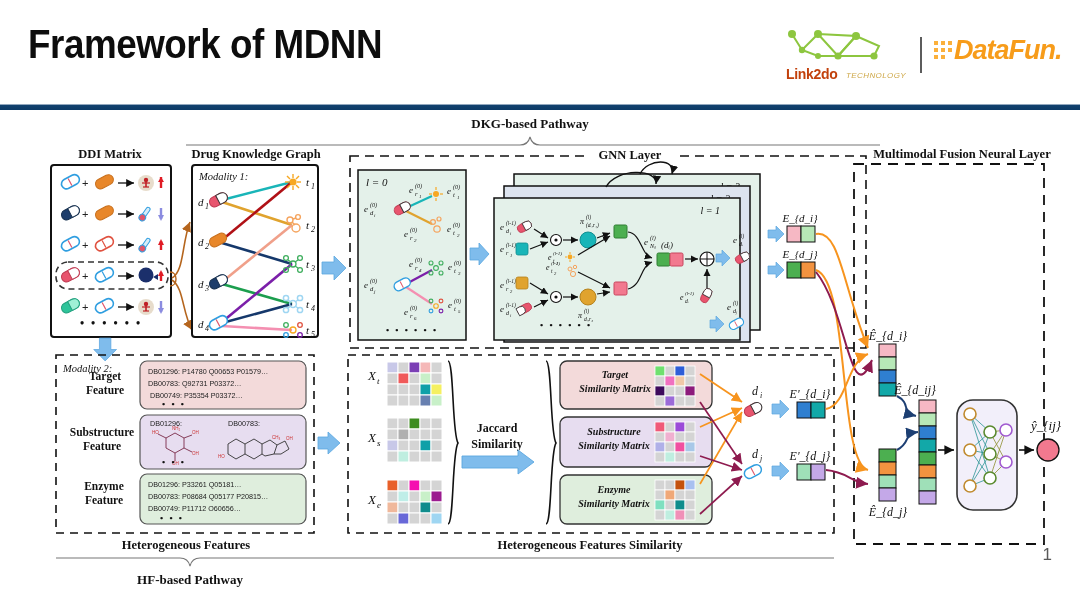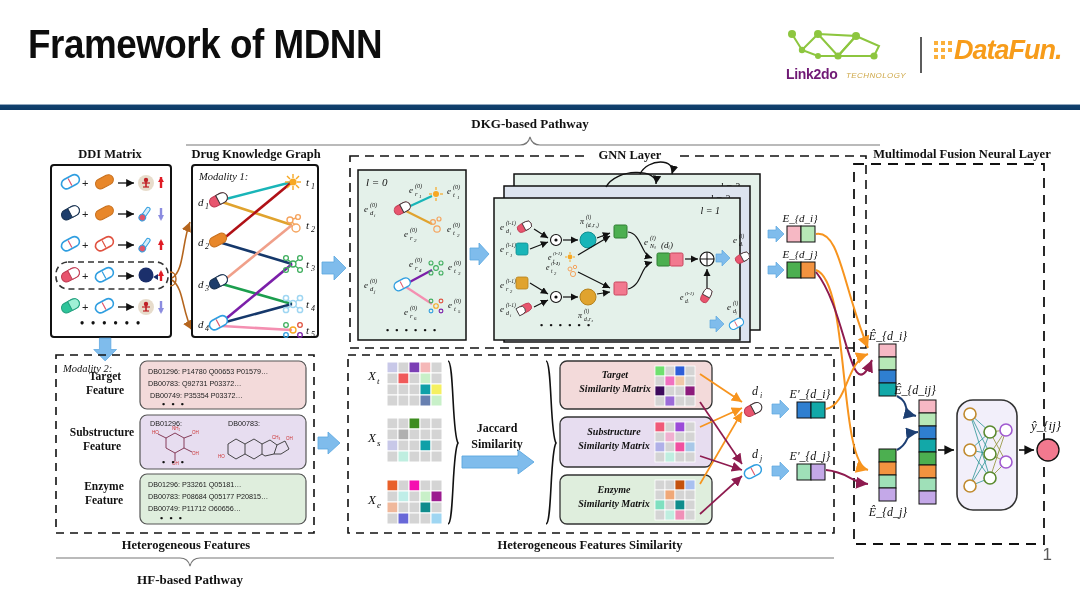--- a/index.html
+++ b/index.html
@@ -48,21 +48,21 @@
     display: flex; align-items: center;
   }
   .logo-link2do { position: relative; width: 128px; height: 58px; }
   .logo-divider {
     width: 2px; height: 36px; background: #5c5c5c; margin: 0 10px 0 8px;
   }
   .logo-datafun { position: relative; width: 128px; height: 44px; }
   .l2d-word {
     position: absolute; left: 2px; bottom: 2px;
     font-family: "Liberation Sans", sans-serif;
-    font-weight: bold; font-size: 14px; color: #701a75;
+    font-weight: bold; font-size: 14px; color: #c2410c;
     letter-spacing: -0.3px;
   }
   .l2d-tech {
     position: absolute; left: 62px; bottom: 4px;
     font-family: "Liberation Sans", sans-serif;
     font-size: 8px; color: #cfa94a; letter-spacing: 0.4px; font-style: italic;
   }
   .df-word {
     position: absolute; left: 22px; top: 2px;
     font-family: "Liberation Sans", sans-serif;

